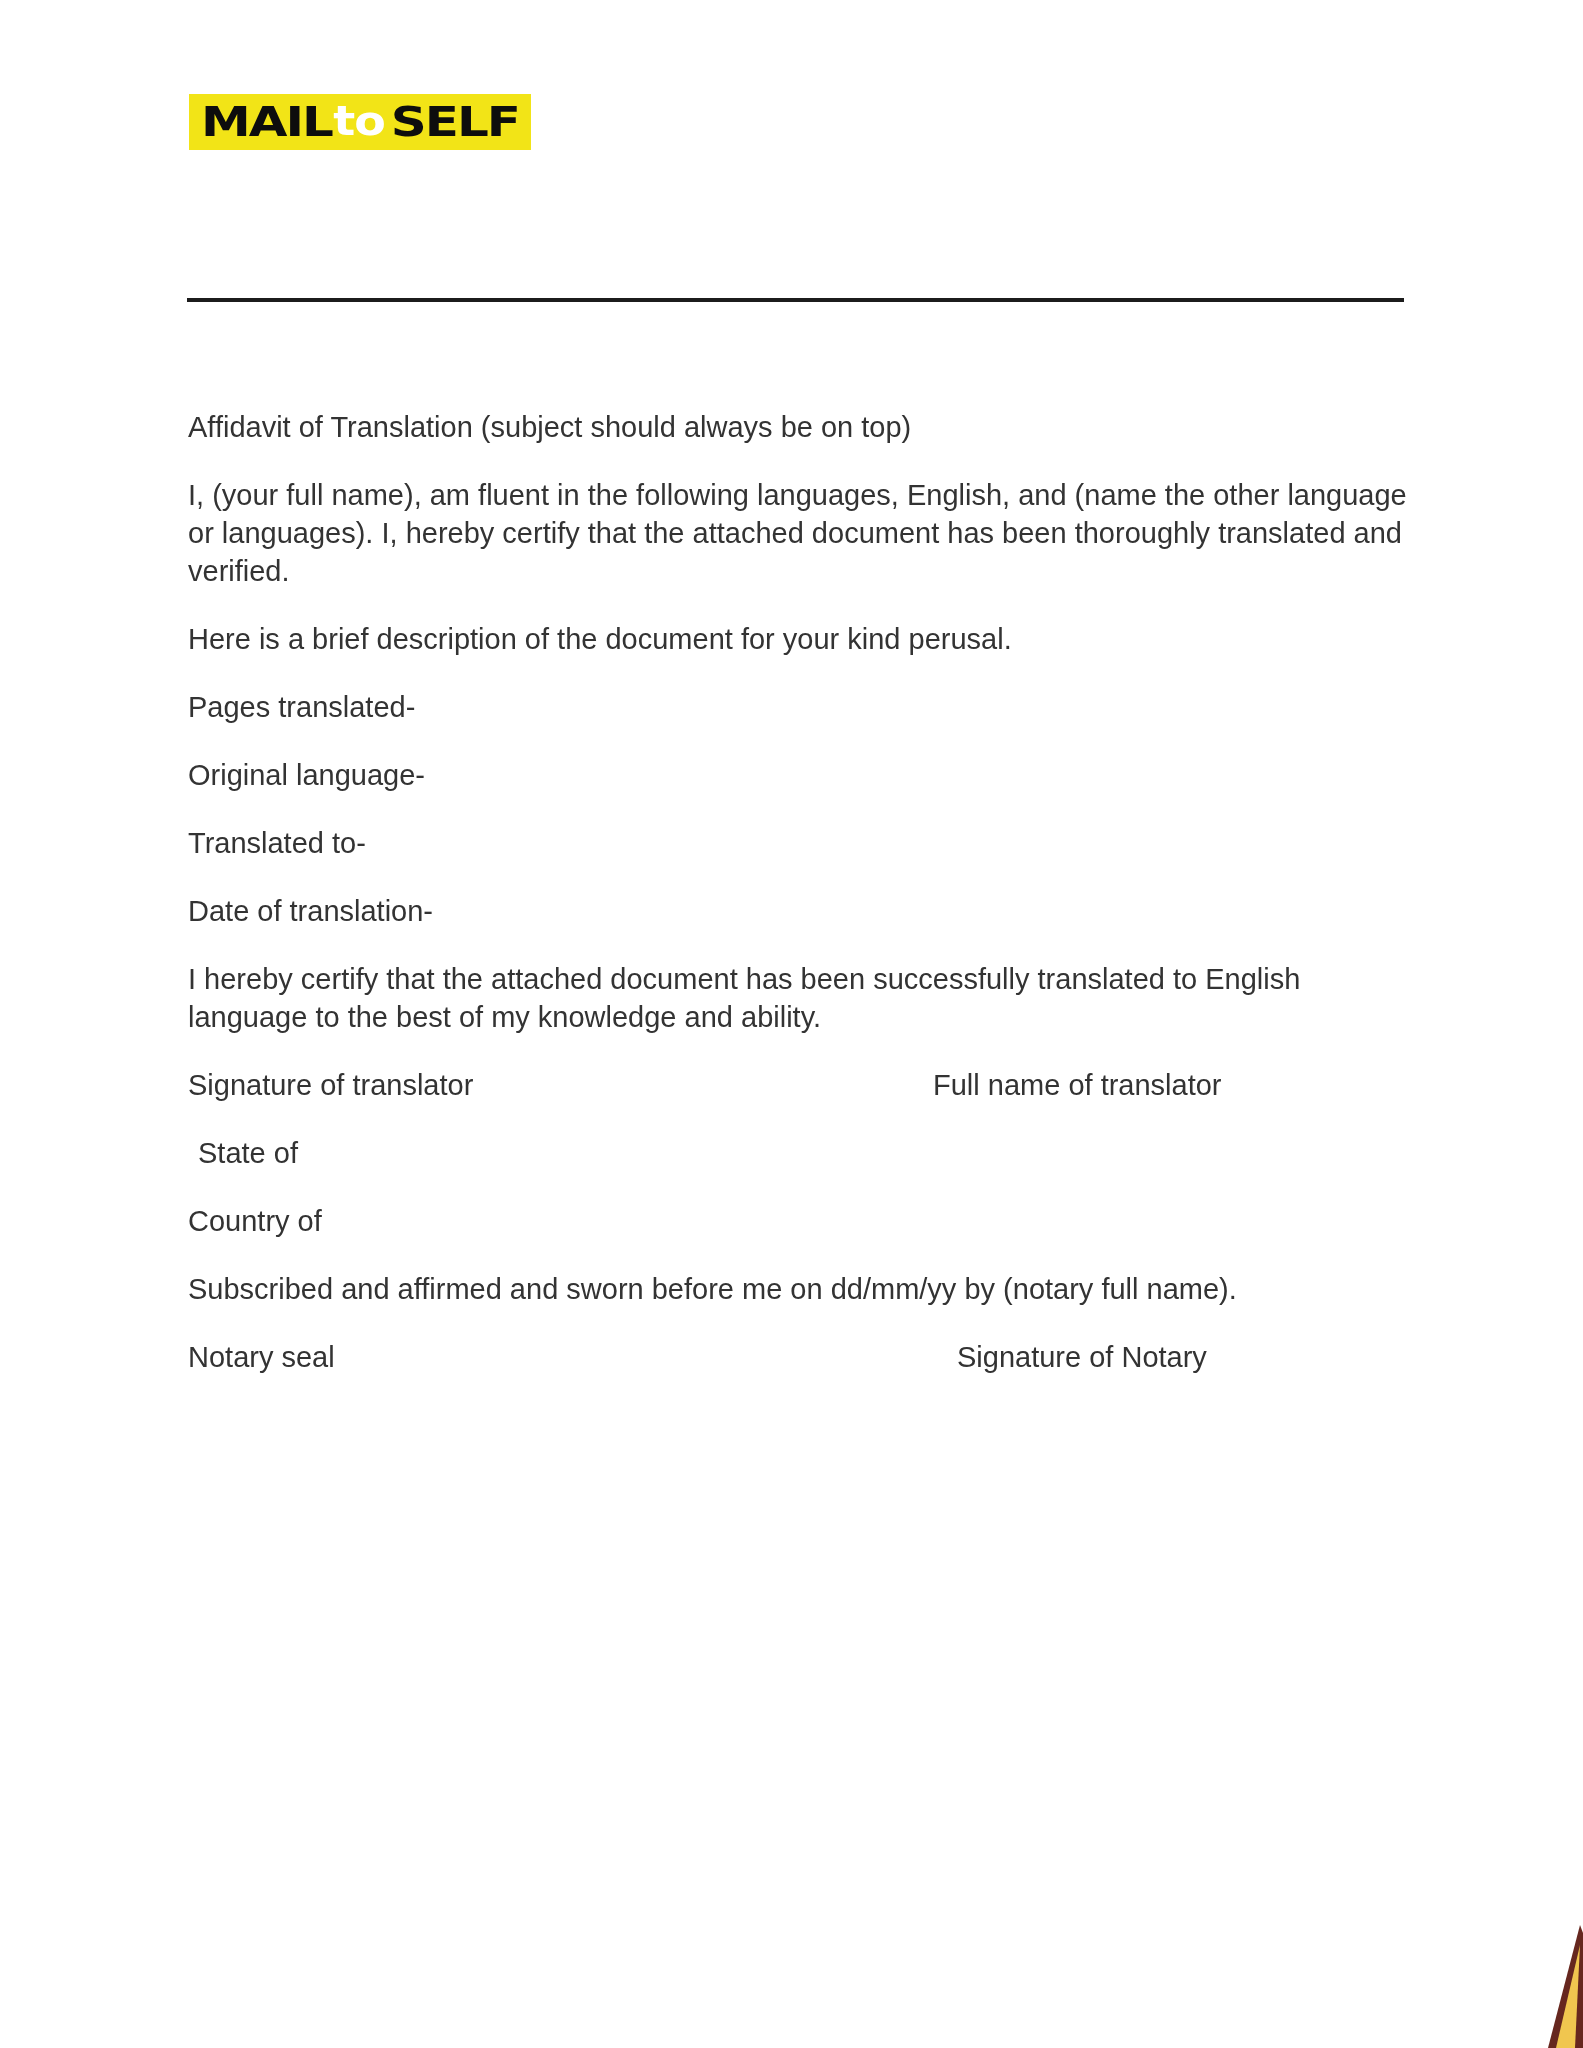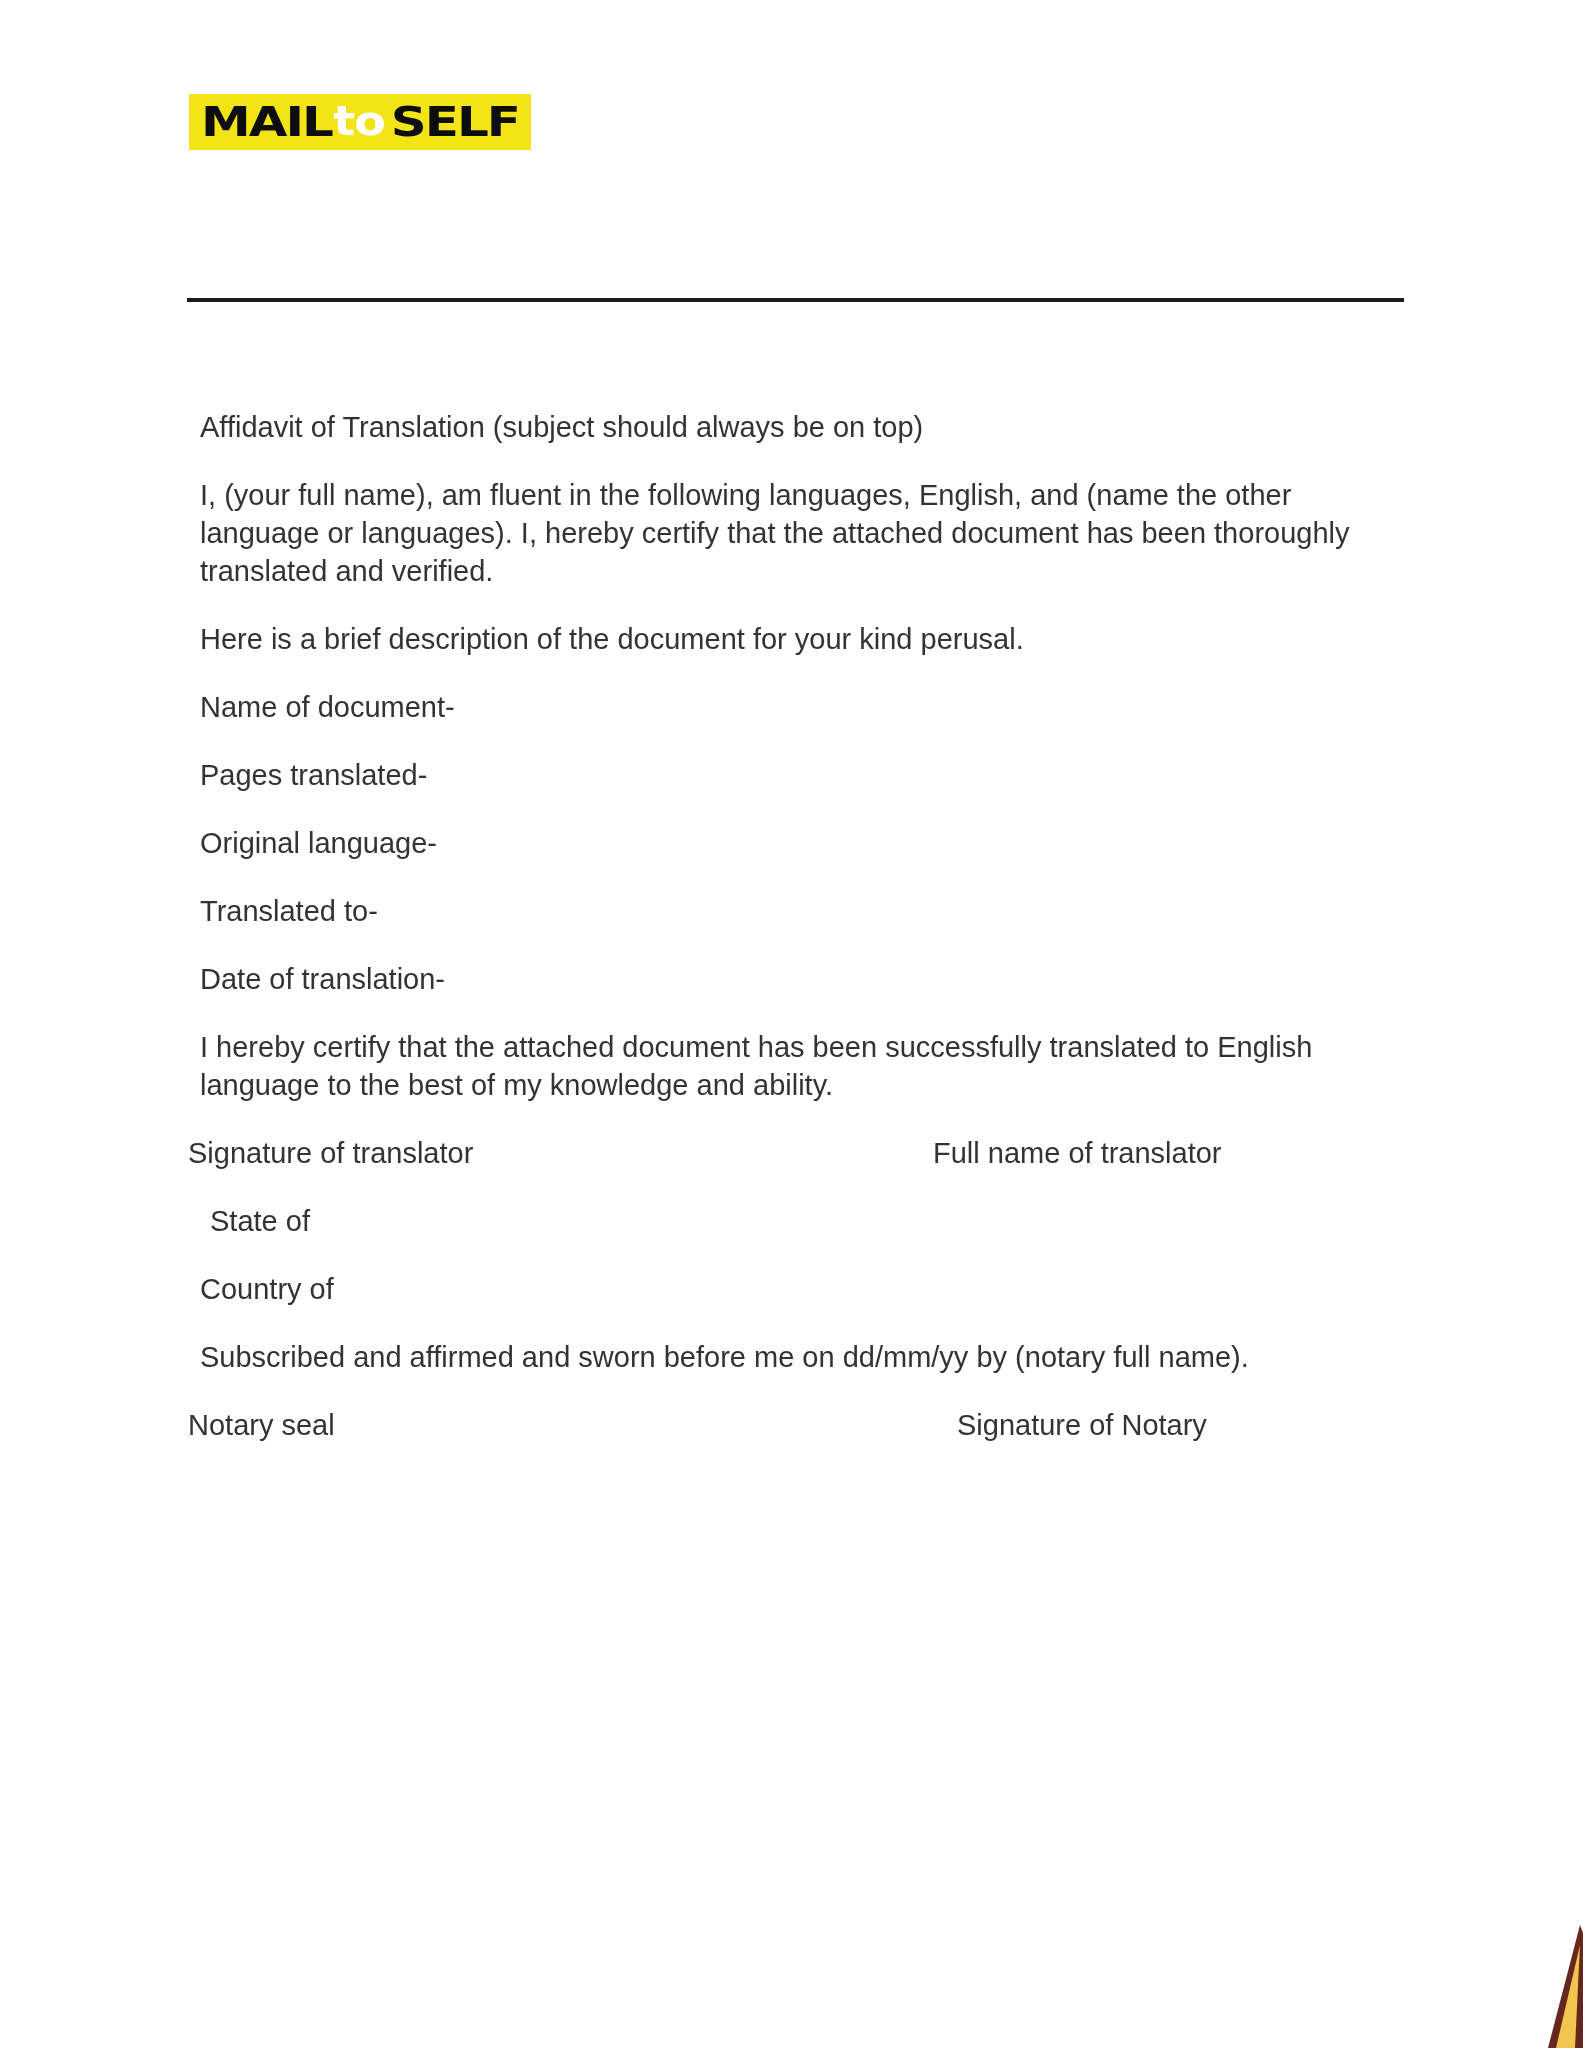--- a/index.html
+++ b/index.html
@@ -62,21 +62,21 @@
 
   
   .content {
     position: absolute;
     left: 188px;
     top: 408px;
     width: 1220px;
     font-size: 29px;
     line-height: 38px;
   }
-  .content .para { margin: 0 0 30px 12px; }
+  .content .para { margin: 0 0 30px 0; }
   .row { position: relative; margin: 0 0 30px 0; height: 38px; }
   .row .right-col { position: absolute; top: 0; }
   .row-signature .right-col { left: 745px; text-align: right; }
   .row-notary .right-col { left: 769px; }
   .indented { padding-left: 10px; }
 
   
   .corner-decoration {
     position: absolute;
     right: 0;
@@ -100,21 +100,20 @@
   <div class="rule"></div>
 
   <div class="content">
 
     <div class="para">Affidavit of Translation (subject should always be on top)</div>
 
     <div class="para">I, (your full name), am fluent in the following languages, English, and (name the other language or languages). I, hereby certify that the attached document has been thoroughly translated and verified.</div>
 
     <div class="para">Here is a brief description of the document for your kind perusal.</div>
 
-    <div class="para">Name of document-</div>
     <div class="para">Pages translated-</div>
     <div class="para">Original language-</div>
     <div class="para">Translated to-</div>
     <div class="para">Date of translation-</div>
 
     <div class="para">I hereby certify that the attached document has been successfully translated to English language to the best of my knowledge and ability.</div>
 
     <div class="row row-signature">
       <span>Signature of translator</span>
       <span class="right-col">Full name of translator</span>

